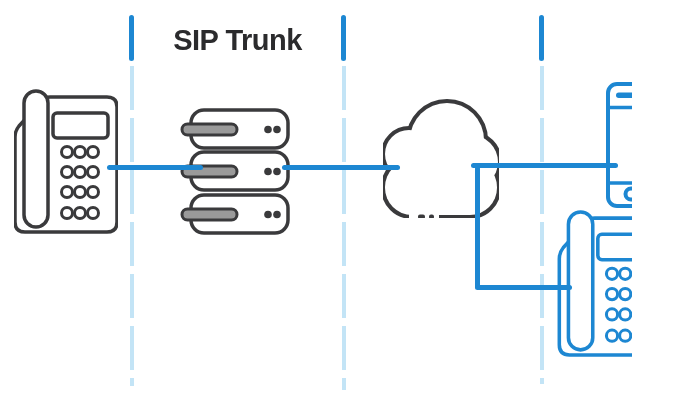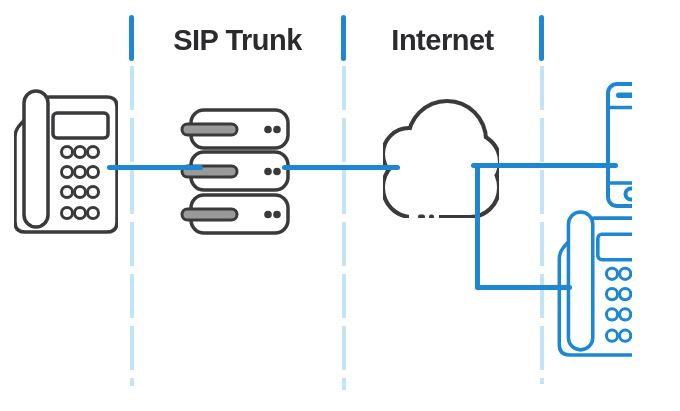--- a/index.html
+++ b/index.html
@@ -32,21 +32,20 @@
 <div class="stage">
 
   <div class="zone-bar" style="left:129px"></div>
   <div class="zone-bar" style="left:341px"></div>
   <div class="zone-bar" style="left:539px"></div>
   <div class="zone-dash" style="left:130px;height:320px"></div>
   <div class="zone-dash" style="left:342px;height:324px"></div>
   <div class="zone-dash" style="left:540px;height:318px"></div>
 
   <div class="zone-label" style="left:134px;width:207px">SIP Trunk</div>
-  <div class="zone-label" style="left:346px;width:193px">Internet</div>
 
   <svg class="icon" style="left:14px;top:89px" width="104" height="148" viewBox="0 0 104 148">
     <path d="M36,8 L93,8 Q103,8 103,18 L103,133 Q103,143 93,143 L11,143 Q1,143 1,133 L1,48 Q1,42 5,37 L28,12 Q31,8 36,8 Z" fill="#fff" stroke="#3a3a3c" stroke-width="3.5" stroke-linejoin="round"></path>
     <rect x="10" y="2" width="24" height="136" rx="12" fill="#fff" stroke="#3a3a3c" stroke-width="3.5"></rect>
     <rect x="39" y="24" width="55" height="25" rx="4" fill="#fff" stroke="#3a3a3c" stroke-width="3.5"></rect>
     <g fill="#fff" stroke="#3a3a3c" stroke-width="3">
       <circle cx="53" cy="63" r="5.5"></circle>
         <circle cx="66" cy="63" r="5.5"></circle>
         <circle cx="79" cy="63" r="5.5"></circle>
       <circle cx="53" cy="83" r="5.5"></circle>

